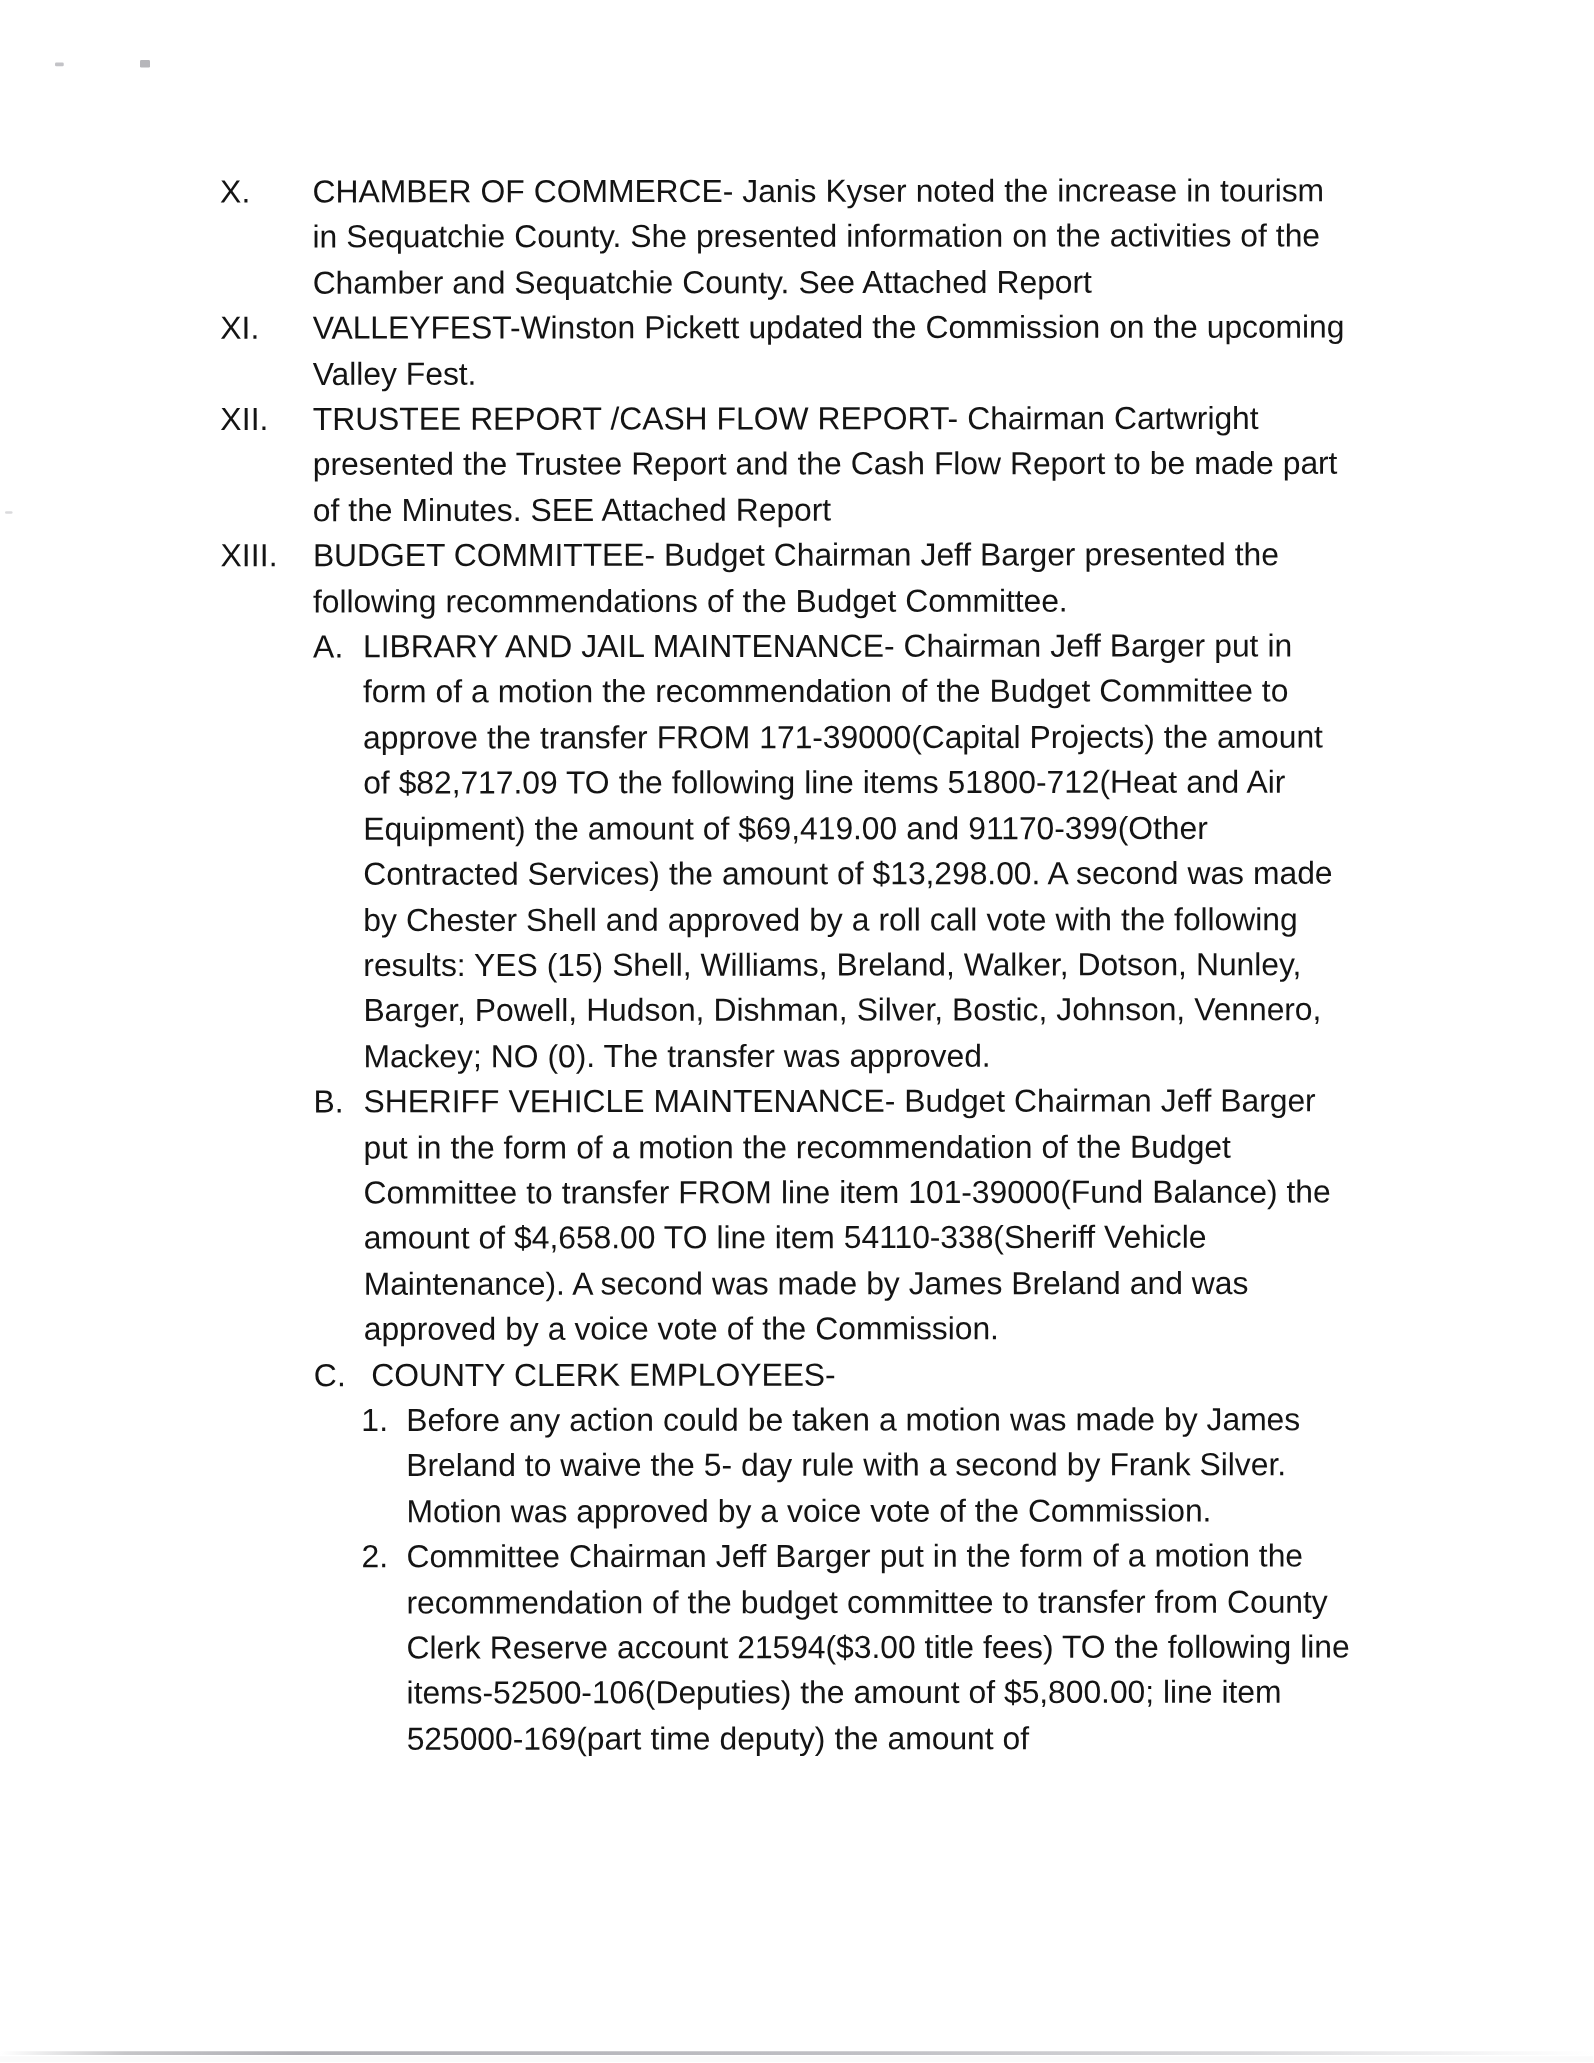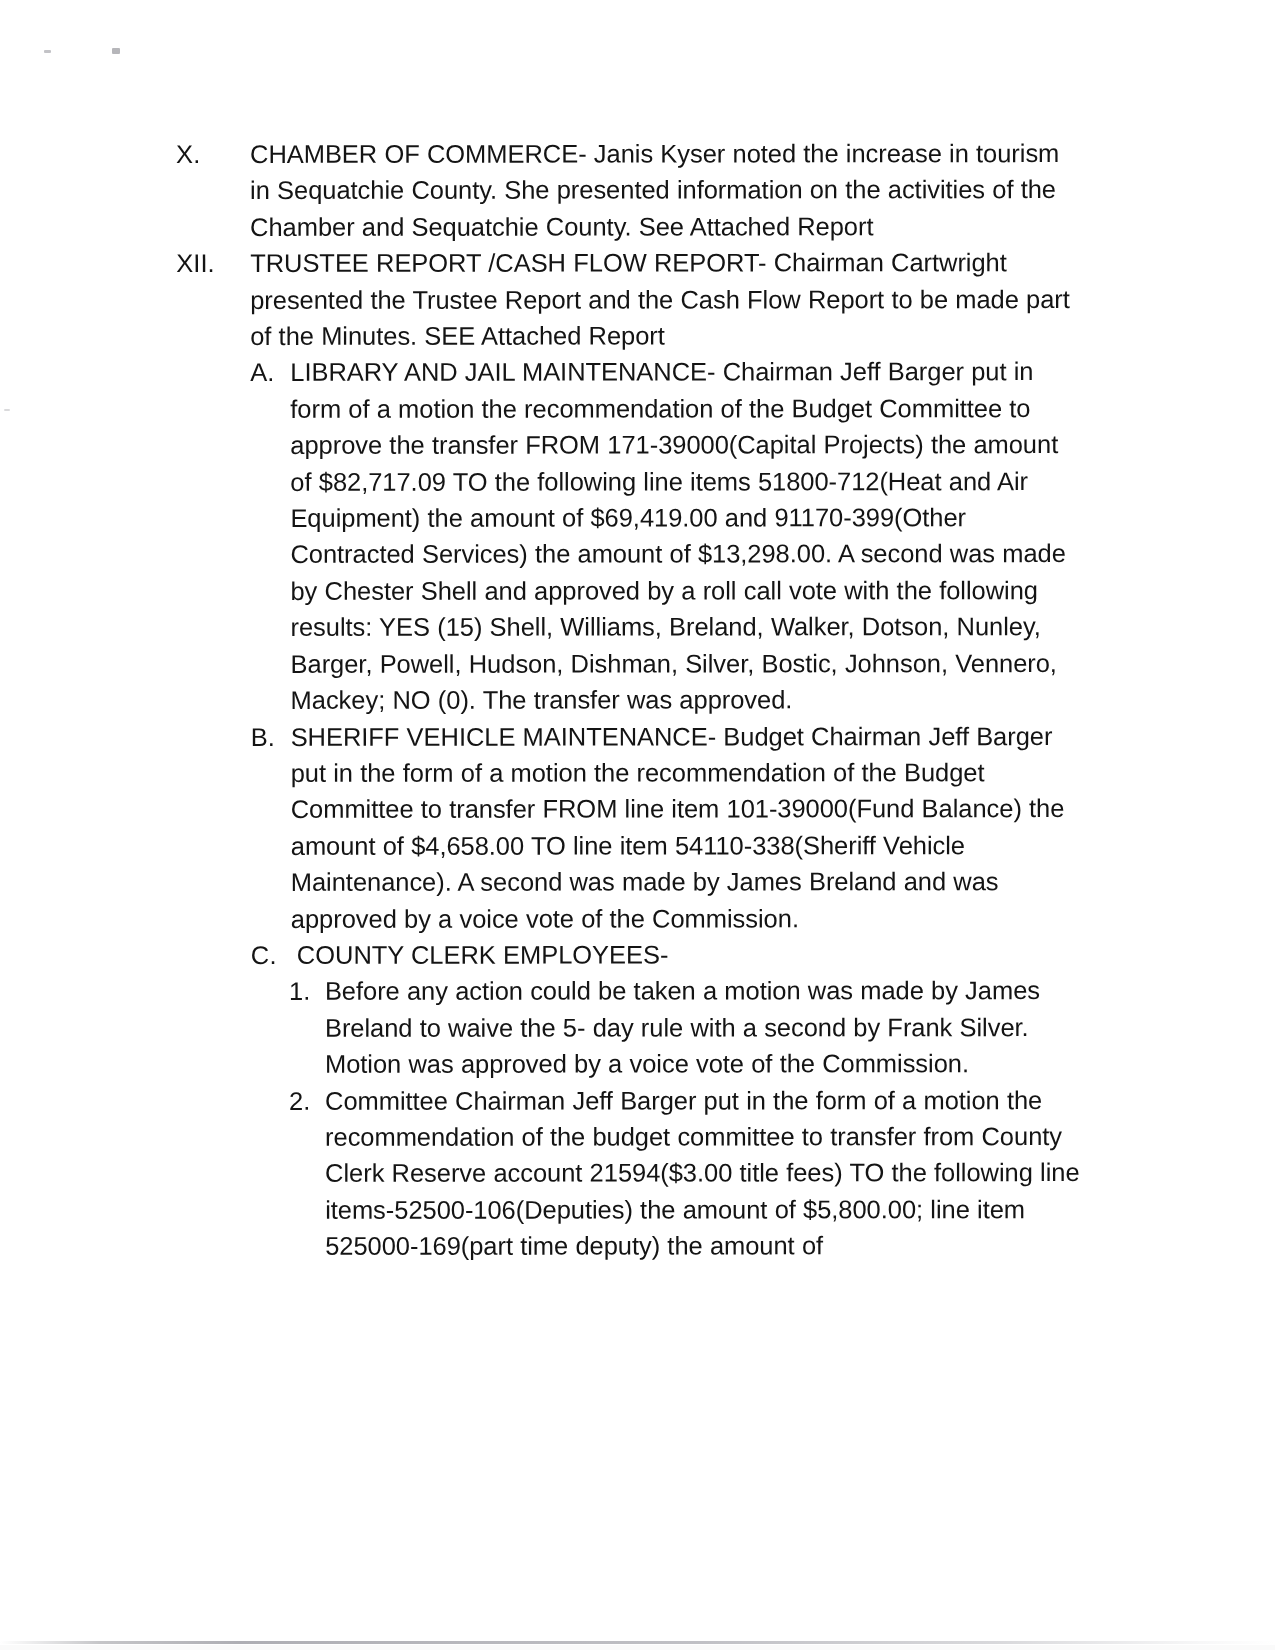--- a/index.html
+++ b/index.html
@@ -123,26 +123,34 @@
   <span class="speck speck-b"></span>
   <span class="speck speck-c"></span>
 
   <div class="content">
 
     <div class="item lvl1">
       <div class="marker">X.</div>
       <div class="body-text">CHAMBER OF COMMERCE- Janis Kyser noted the increase in tourism in Sequatchie County. She presented information on the activities of the Chamber and Sequatchie County. See Attached Report</div>
     </div>
 
+    <div class="item lvl1">
+      <div class="marker">XI.</div>
+      <div class="body-text">VALLEYFEST-Winston Pickett updated the Commission on the upcoming Valley Fest.</div>
+    </div>
 
     <div class="item lvl1">
       <div class="marker">XII.</div>
       <div class="body-text">TRUSTEE REPORT /CASH FLOW REPORT- Chairman Cartwright presented the Trustee Report and the Cash Flow Report to be made part of the Minutes. SEE Attached Report</div>
     </div>
 
+    <div class="item lvl1">
+      <div class="marker">XIII.</div>
+      <div class="body-text">BUDGET COMMITTEE- Budget Chairman Jeff Barger presented the following recommendations of the Budget Committee.</div>
+    </div>
 
     <div class="item lvl2">
       <div class="marker">A.</div>
       <div class="body-text">LIBRARY AND JAIL MAINTENANCE- Chairman Jeff Barger put in form of a motion the recommendation of the Budget Committee to approve the transfer FROM 171-39000(Capital Projects) the amount of $82,717.09 TO the following line items 51800-712(Heat and Air Equipment) the amount of $69,419.00 and 91170-399(Other Contracted Services) the amount of $13,298.00. A second was made by Chester Shell and approved by a roll call vote with the following results: YES (15) Shell, Williams, Breland, Walker, Dotson, Nunley, Barger, Powell, Hudson, Dishman, Silver, Bostic, Johnson, Vennero, Mackey; NO (0).  The transfer was approved.</div>
     </div>
 
     <div class="item lvl2">
       <div class="marker">B.</div>
       <div class="body-text">SHERIFF VEHICLE MAINTENANCE- Budget Chairman Jeff Barger put in the form of a motion the recommendation of the Budget Committee to transfer FROM line item 101-39000(Fund Balance) the amount of $4,658.00 TO line item 54110-338(Sheriff Vehicle Maintenance). A second was made by James Breland and was approved by a voice vote of the Commission.</div>
     </div>

